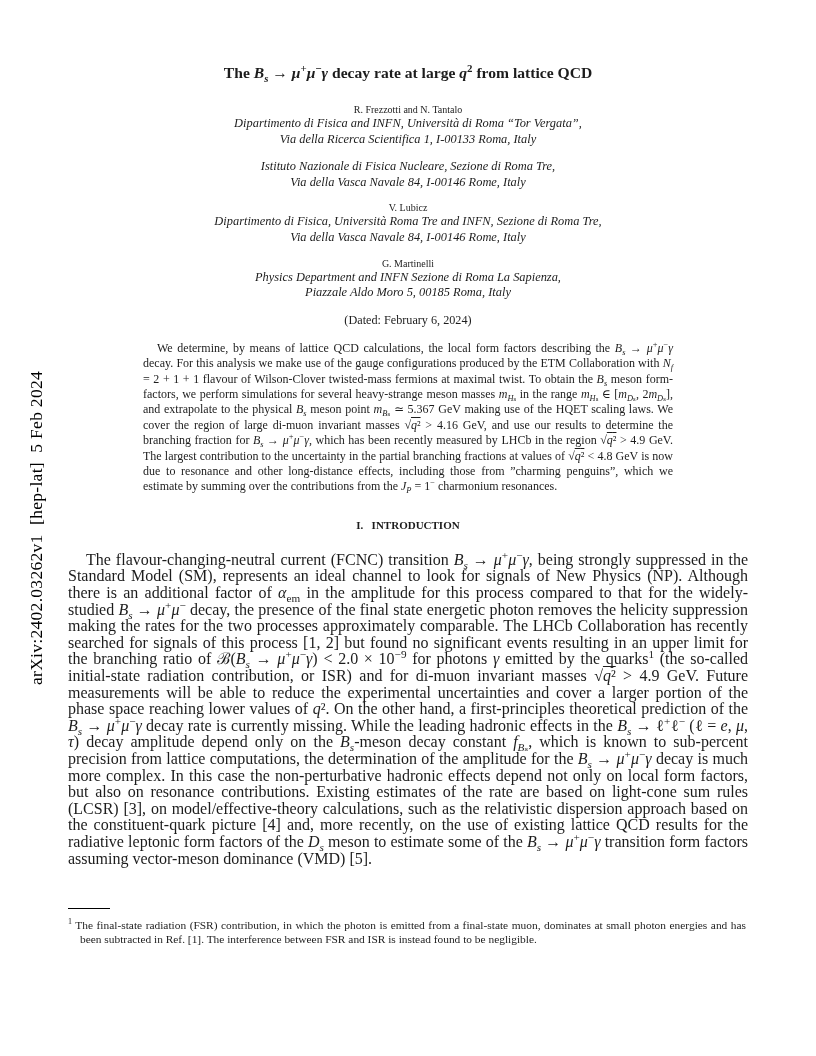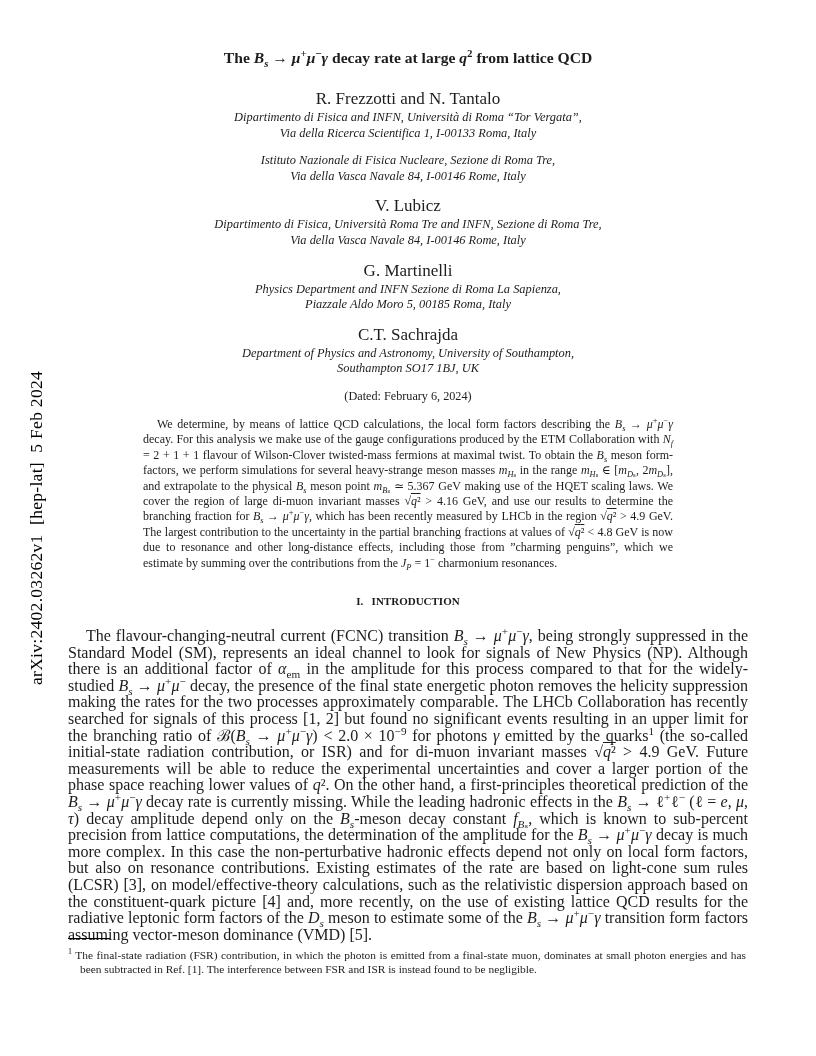--- a/index.html
+++ b/index.html
@@ -18,30 +18,30 @@
   .arxiv-stamp {
     position: absolute;
     left: 36px; top: 528px;
     transform: translate(-50%, -50%) rotate(-90deg);
     white-space: pre;
     font-size: 17.5px;
     color: #000;
     letter-spacing: 0.3px;
   }
 
-  .main { width: 680px; margin: 0 auto; padding-top: 49px; }
+  .main { width: 680px; margin: 0 auto; padding-top: 64px; }
 
   .title {
     font-size: 15.6px; font-weight: bold;
     text-align: center;
     margin: 0 0 22px 0;
   }
 
   .author-block { text-align: center; margin-bottom: 12px; }
-  .names { font-size: 17px; margin-bottom: 1px; }
+  .names { font-size: 10px; margin-bottom: 1px; }
   .aff { font-style: italic; font-size: 12.4px; line-height: 15.6px; }
 
   .dated { text-align: center; font-size: 12.2px; margin-top: 6px; }
 
   .abstract {
     width: 530px;
     margin: 13px auto 0 auto;
     text-align: justify;
     font-size: 12px;
     line-height: 15.4px;
@@ -56,21 +56,21 @@
   }
 
   .intro {
     font-size: 16px;
     line-height: 16.6px;
     text-align: justify;
     text-indent: 18px;
     margin: 21px 0 4px 0;
   }
 
-  .footnote-area { position: absolute; left: 68px; top: 938px; width: 678px; }
+  .footnote-area { position: absolute; left: 68px; top: 908px; width: 678px; }
   .footnote-rule { width: 42px; border-top: 1px solid #000; margin-bottom: 9px; }
   .footnote {
     font-size: 11.4px;
     line-height: 14.4px;
     text-align: justify;
     margin: 0;
     padding-left: 12px;
     text-indent: -12px;
   }
 </style>
@@ -101,25 +101,20 @@
       <div class="aff">Dipartimento di Fisica, Università Roma Tre and INFN, Sezione di Roma Tre,</div>
       <div class="aff">Via della Vasca Navale 84, I-00146 Rome, Italy</div>
     </div>
 
     <div class="author-block">
       <div class="names">G. Martinelli</div>
       <div class="aff">Physics Department and INFN Sezione di Roma La Sapienza,</div>
       <div class="aff">Piazzale Aldo Moro 5, 00185 Roma, Italy</div>
     </div>
 
-    <div class="author-block">
-      <div class="names">C.T. Sachrajda</div>
-      <div class="aff">Department of Physics and Astronomy, University of Southampton,</div>
-      <div class="aff">Southampton SO17 1BJ, UK</div>
-    </div>
 
     <div class="dated">(Dated: February 6, 2024)</div>
 
     <div class="abstract">We determine, by means of lattice QCD calculations, the local form factors describing the <i>B<sub>s</sub></i> → <i>μ</i><sup>+</sup><i>μ</i><sup>−</sup><i>γ</i> decay. For this analysis we make use of the gauge configurations produced by the ETM Collaboration with <i>N<sub>f</sub></i> = 2 + 1 + 1 flavour of Wilson-Clover twisted-mass fermions at maximal twist. To obtain the <i>B<sub>s</sub></i> meson form-factors, we perform simulations for several heavy-strange meson masses <i>m</i><sub><i>H</i>ₛ</sub> in the range <i>m</i><sub><i>H</i>ₛ</sub> ∈ [<i>m</i><sub><i>D</i>ₛ</sub>, 2<i>m</i><sub><i>D</i>ₛ</sub>], and extrapolate to the physical <i>B<sub>s</sub></i> meson point <i>m</i><sub><i>B</i>ₛ</sub> ≃ 5.367 GeV making use of the HQET scaling laws. We cover the region of large di-muon invariant masses √<span class="ol"><i>q</i>²</span> &gt; 4.16 GeV, and use our results to determine the branching fraction for <i>B<sub>s</sub></i> → <i>μ</i><sup>+</sup><i>μ</i><sup>−</sup><i>γ</i>, which has been recently measured by LHCb in the region √<span class="ol"><i>q</i>²</span> &gt; 4.9 GeV. The largest contribution to the uncertainty in the partial branching fractions at values of √<span class="ol"><i>q</i>²</span> &lt; 4.8 GeV is now due to resonance and other long-distance effects, including those from ”charming penguins”, which we estimate by summing over the contributions from the <i>J<sub>P</sub></i> = 1<sup>−</sup> charmonium resonances.</div>
 
     <h2 class="section-heading">I.   INTRODUCTION</h2>
 
     <p class="intro">The flavour-changing-neutral current (FCNC) transition <i>B<sub>s</sub></i> → <i>μ</i><sup>+</sup><i>μ</i><sup>−</sup><i>γ</i>, being strongly suppressed in the Standard Model (SM), represents an ideal channel to look for signals of New Physics (NP). Although there is an additional factor of <i>α</i><sub>em</sub> in the amplitude for this process compared to that for the widely-studied <i>B<sub>s</sub></i> → <i>μ</i><sup>+</sup><i>μ</i><sup>−</sup> decay, the presence of the final state energetic photon removes the helicity suppression making the rates for the two processes approximately comparable. The LHCb Collaboration has recently searched for signals of this process [1, 2] but found no significant events resulting in an upper limit for the branching ratio of ℬ(<i>B<sub>s</sub></i> → <i>μ</i><sup>+</sup><i>μ</i><sup>−</sup><i>γ</i>) &lt; 2.0 × 10<sup>−9</sup> for photons <i>γ</i> emitted by the quarks<sup>1</sup> (the so-called initial-state radiation contribution, or ISR) and for di-muon invariant masses √<span class="ol"><i>q</i>²</span> &gt; 4.9 GeV. Future measurements will be able to reduce the experimental uncertainties and cover a larger portion of the phase space reaching lower values of <i>q</i>². On the other hand, a first-principles theoretical prediction of the <i>B<sub>s</sub></i> → <i>μ</i><sup>+</sup><i>μ</i><sup>−</sup><i>γ</i> decay rate is currently missing. While the leading hadronic effects in the <i>B<sub>s</sub></i> → ℓ<sup>+</sup>ℓ<sup>−</sup> (ℓ = <i>e</i>, <i>μ</i>, <i>τ</i>) decay amplitude depend only on the <i>B<sub>s</sub></i>-meson decay constant <i>f</i><sub><i>B</i>ₛ</sub>, which is known to sub-percent precision from lattice computations, the determination of the amplitude for the <i>B<sub>s</sub></i> → <i>μ</i><sup>+</sup><i>μ</i><sup>−</sup><i>γ</i> decay is much more complex. In this case the non-perturbative hadronic effects depend not only on local form factors, but also on resonance contributions. Existing estimates of the rate are based on light-cone sum rules (LCSR) [3], on model/effective-theory calculations, such as the relativistic dispersion approach based on the constituent-quark picture [4] and, more recently, on the use of existing lattice QCD results for the radiative leptonic form factors of the <i>D<sub>s</sub></i> meson to estimate some of the <i>B<sub>s</sub></i> → <i>μ</i><sup>+</sup><i>μ</i><sup>−</sup><i>γ</i> transition form factors assuming vector-meson dominance (VMD) [5].</p>
 
   </div>

